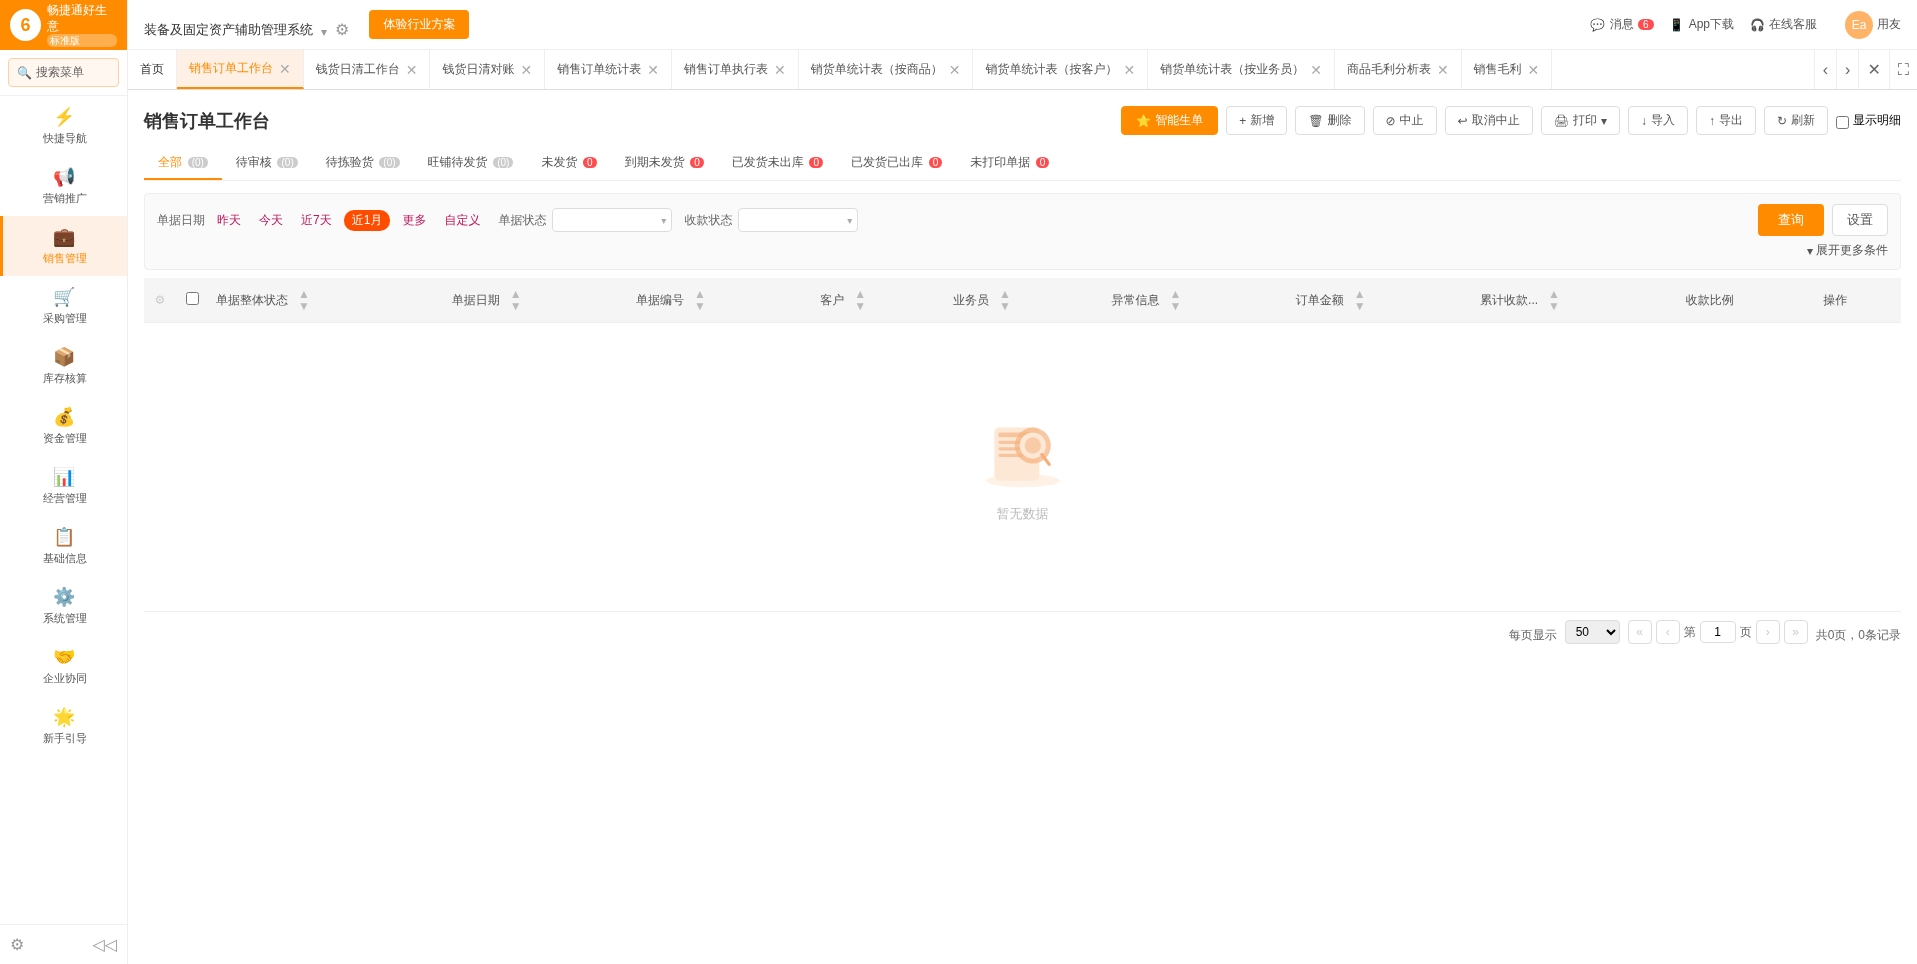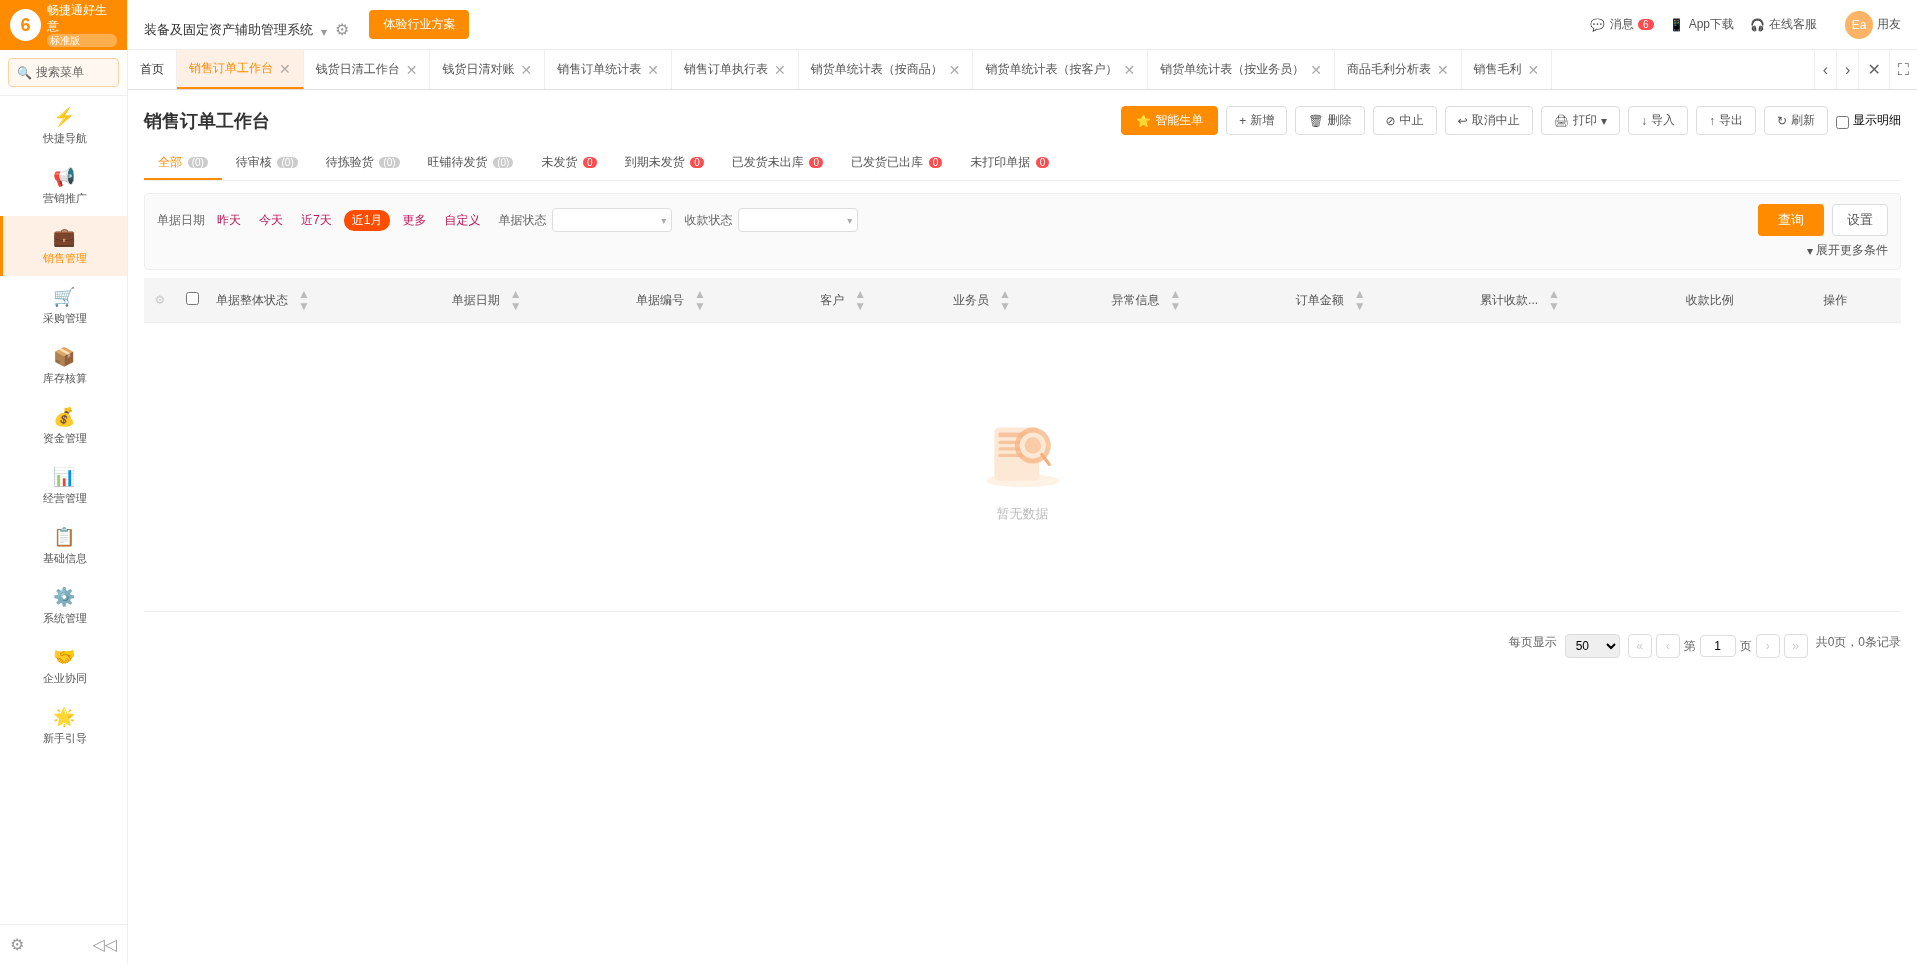--- a/index.html
+++ b/index.html
@@ -94,21 +94,21 @@
     .col-checkbox { width: 32px; text-align: center; }
     .col-settings { width: 32px; text-align: center; }
     .drag-handle { color: #ccc; cursor: grab; }
 
     
     .empty-state { display: flex; flex-direction: column; align-items: center; justify-content: center; padding: 80px 20px; color: #aaa; }
     .empty-icon { width: 100px; height: 90px; margin-bottom: 12px; }
     .empty-text { font-size: 13px; color: #bbb; }
 
     
-    .pagination { display: flex; align-items: flex-start; gap: 8px; padding: 22px 0; justify-content: flex-end; border-top: 1px solid #eee; margin-top: 8px; }
+    .pagination { display: flex; align-items: flex-end; gap: 8px; padding: 8px 0; justify-content: flex-end; border-top: 1px solid #eee; margin-top: 8px; }
     .page-size-label { color: #666; }
     .page-size-select { border: 1px solid #ddd; border-radius: 4px; padding: 3px 6px; font-size: 12px; }
     .page-nav { display: flex; align-items: center; gap: 4px; }
     .page-btn { width: 24px; height: 24px; display: flex; align-items: center; justify-content: center; border: 1px solid #ddd; border-radius: 4px; cursor: pointer; color: #666; font-size: 12px; background: #fff; }
     .page-btn.disabled { color: #ccc; cursor: not-allowed; }
     .page-input { width: 36px; border: 1px solid #ddd; border-radius: 4px; padding: 3px 4px; text-align: center; font-size: 12px; }
     .page-info { color: #666; }
 
     
     ::-webkit-scrollbar { width: 6px; height: 6px; }

